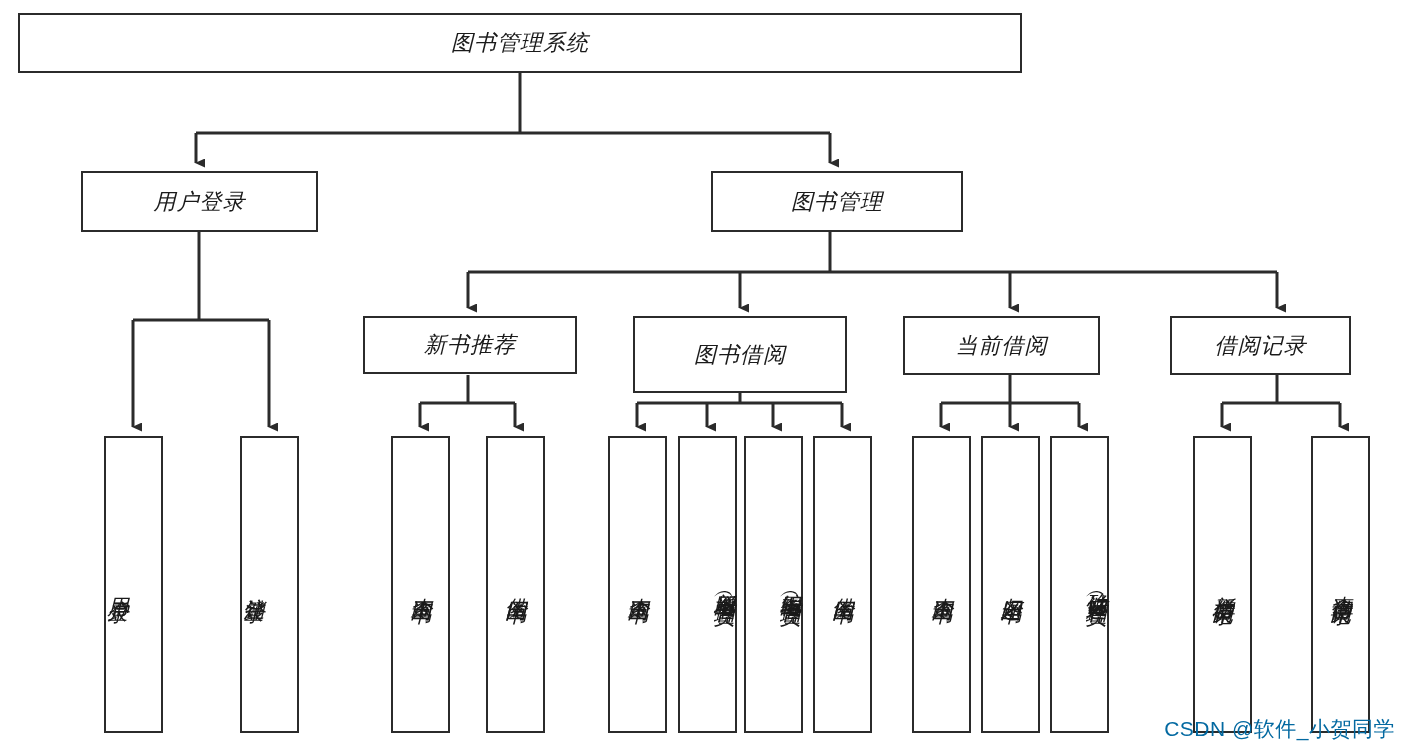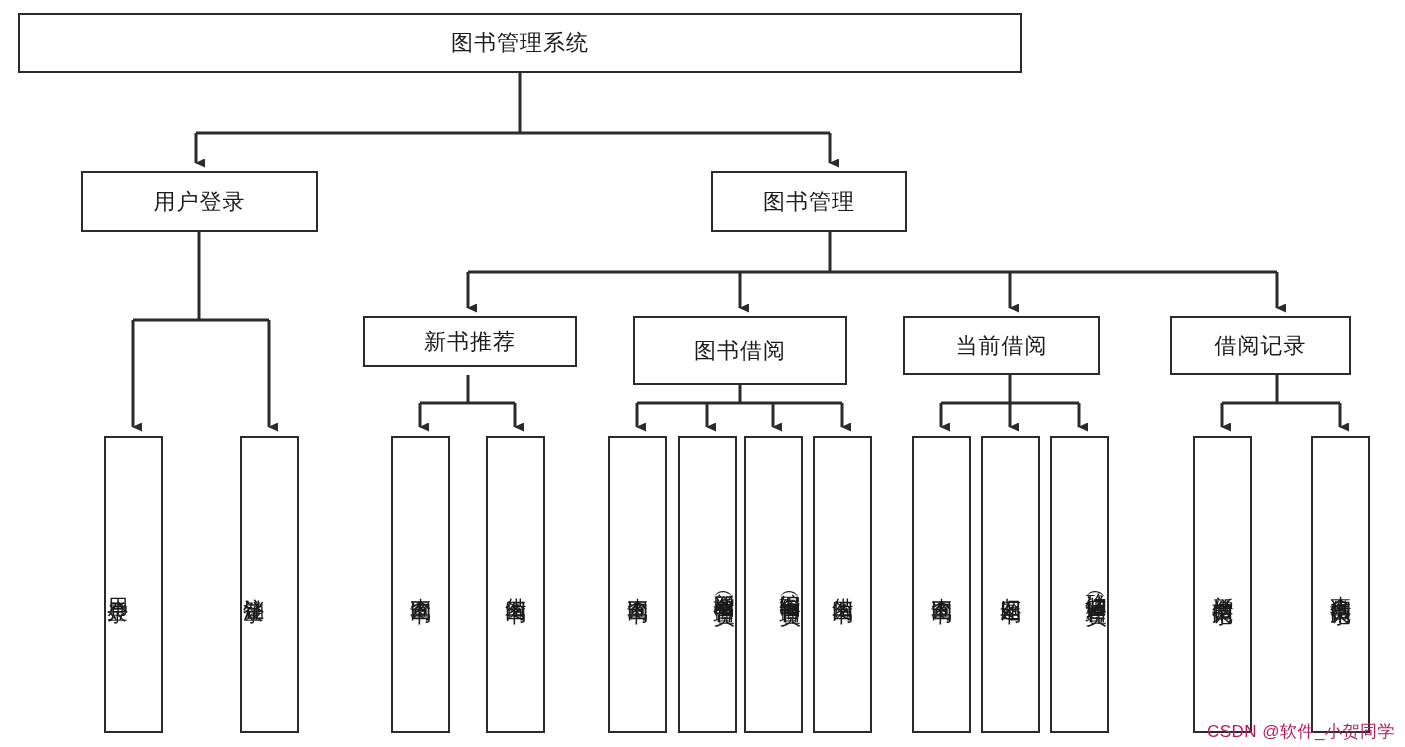--- a/index.html
+++ b/index.html
@@ -50,27 +50,28 @@
   }
   .node.v.top {
     align-items: flex-start;
   }
   .node.v.bottom {
     align-items: flex-end;
   }
   .node-label {
     display: block;
     white-space: pre;
+    font-style: italic;
   }
   #watermark {
     position: absolute;
     right: 10px;
     bottom: 4px;
-    font-size: 17px;
-    color: #be185d;
+    font-size: 21px;
+    color: #0369a1;
     letter-spacing: 0.5px;
     user-select: none;
   }
 </style>
 </head>
 <body>
 
 <div id="canvas">
 
   <svg id="wires" viewBox="0 0 1405 747" width="1405" height="747">
@@ -127,28 +128,28 @@
     </g>
   </svg>
 
   <div class="node h" style="left:18px; top:13px; width:1004px; height:60px;">
     <span class="node-label">图书管理系统</span>
   </div>
 
   <div class="node h" style="left:81px; top:171px; width:237px; height:61px;">
     <span class="node-label">用户登录</span>
   </div>
-  <div class="node h" style="left:711px; top:171px; width:196px; height:61px;">
+  <div class="node h" style="left:711px; top:171px; width:252px; height:61px;">
     <span class="node-label">图书管理</span>
   </div>
 
-  <div class="node h" style="left:363px; top:316px; width:214px; height:51px;">
+  <div class="node h" style="left:363px; top:316px; width:214px; height:58px;">
     <span class="node-label">新书推荐</span>
   </div>
-  <div class="node h" style="left:633px; top:316px; width:214px; height:69px;">
+  <div class="node h" style="left:633px; top:316px; width:214px; height:77px;">
     <span class="node-label">图书借阅</span>
   </div>
   <div class="node h" style="left:903px; top:316px; width:197px; height:59px;">
     <span class="node-label">当前借阅</span>
   </div>
   <div class="node h" style="left:1170px; top:316px; width:181px; height:59px;">
     <span class="node-label">借阅记录</span>
   </div>
 
   <div class="node v bottom" style="left:104px; top:436px; width:59px; height:297px;">

